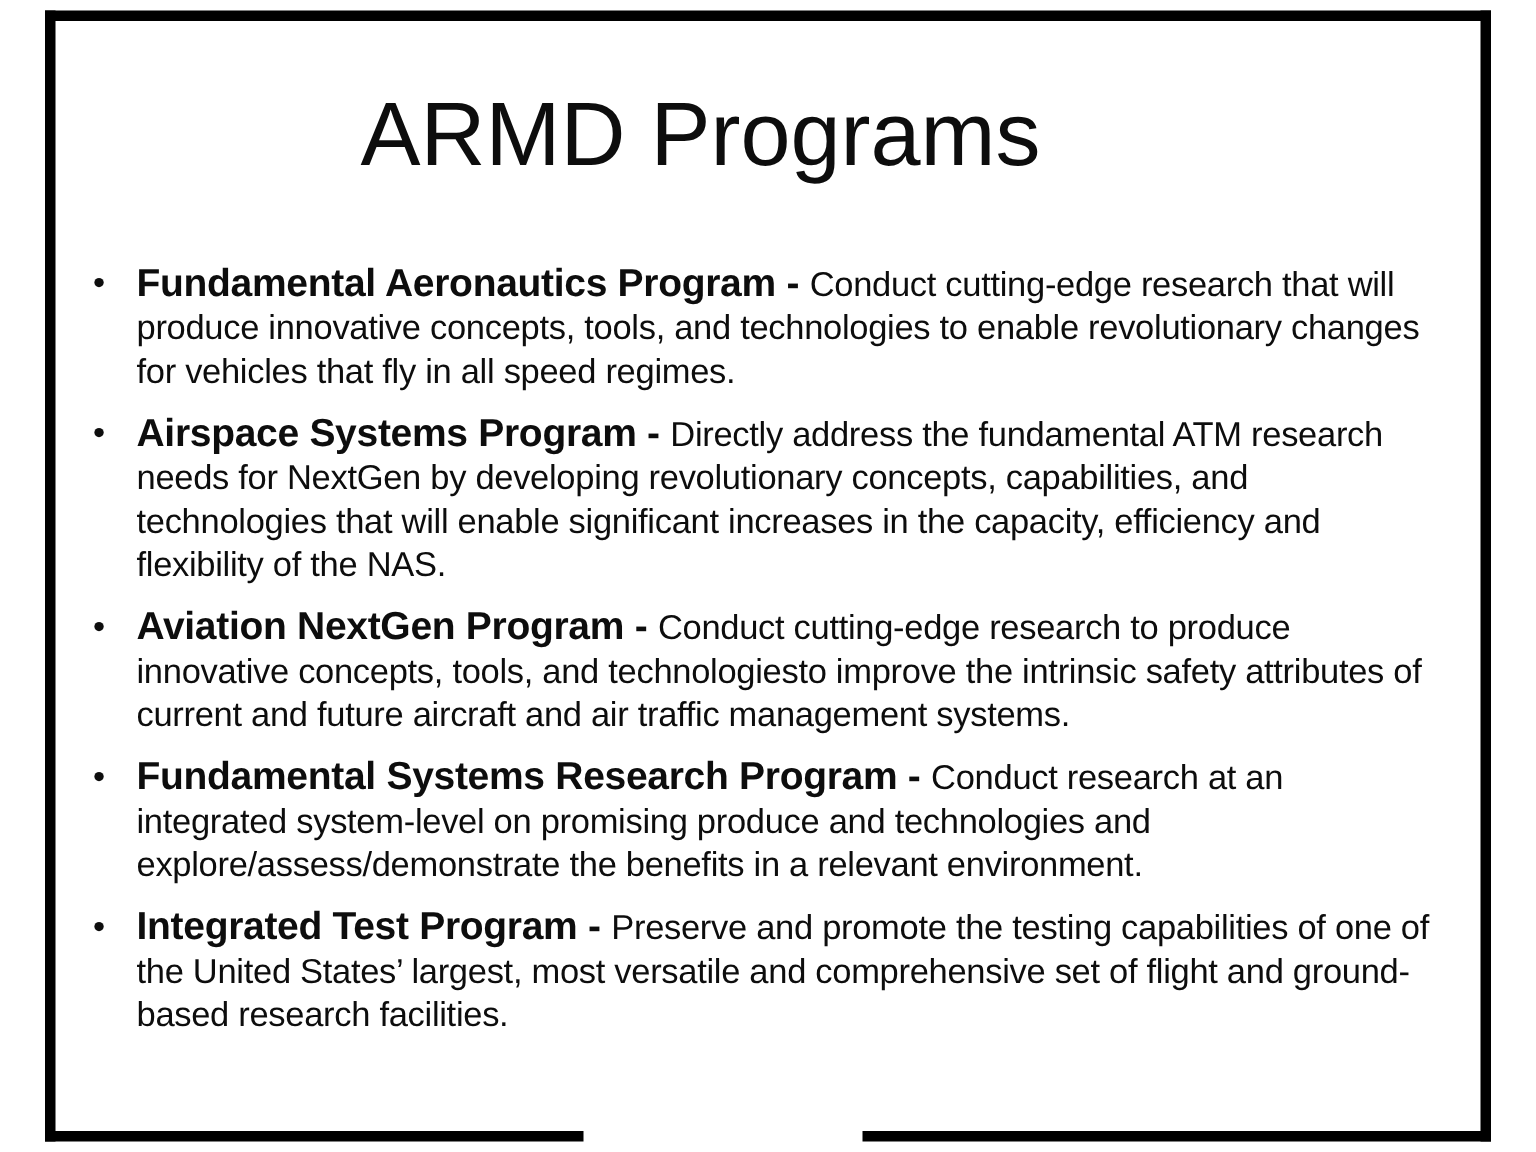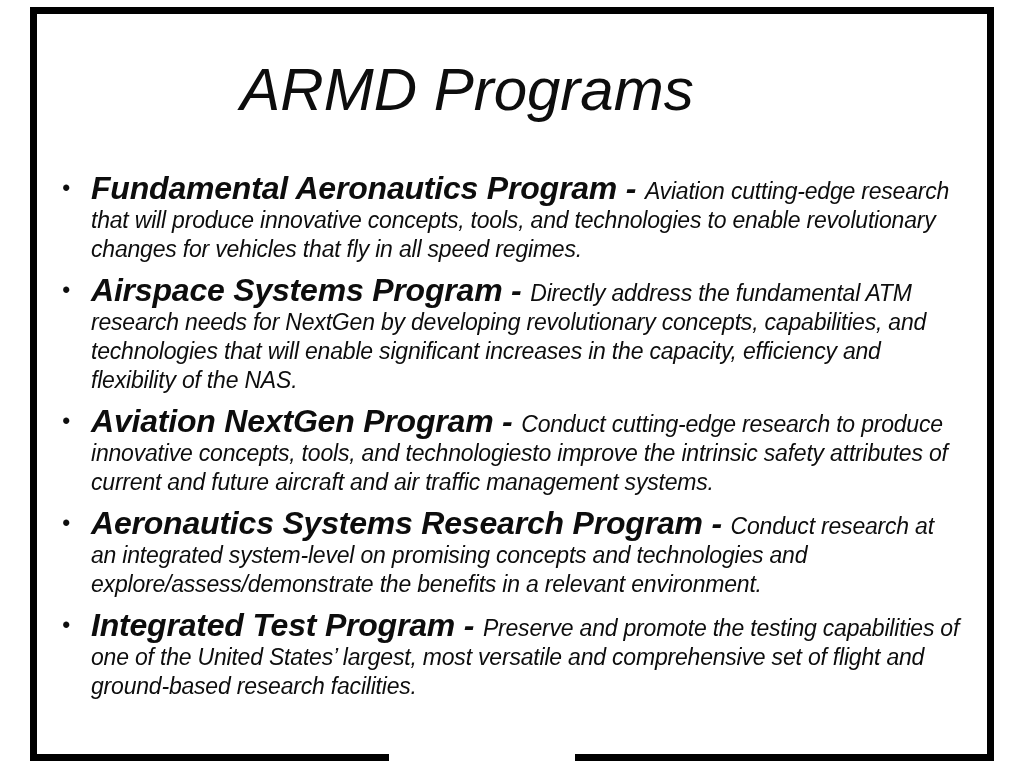--- a/index.html
+++ b/index.html
@@ -1,15 +1,15 @@
 <!DOCTYPE html>
 <html><head>
 <meta charset="utf-8">
 <style>
-  * { box-sizing: border-box; font-style: italic; }
+  * { box-sizing: border-box; }
   html, body { margin: 0; padding: 0; }
   body {
     width: 1024px; height: 768px;
     background: #ffffff;
     font-family: "Liberation Sans", "DejaVu Sans", sans-serif;
     color: #0d0d0d;
     overflow: hidden;
   }
   .slide {
     position: relative;
@@ -50,52 +50,52 @@
     color: #0d0d0d;
     text-align: left;
   }
   .bullets .marker {
     position: absolute;
     left: 2px; top: 0;
     font-size: 23px;
   }
   .lead {
     font-weight: 700;
-    font-size: 32px;
+    font-size: 26px;
   }
 </style>
 </head>
 <body>
 
 <div class="slide">
 
   <div class="frame-bar frame-top"></div>
   <div class="frame-bar frame-left"></div>
   <div class="frame-bar frame-right"></div>
   <div class="frame-bar frame-bottom-left"></div>
   <div class="frame-bar frame-bottom-right"></div>
 
   <div class="title">ARMD Programs</div>
 
   <ul class="bullets">
     <li>
       <span class="marker">•</span>
-      <span class="lead">Fundamental Aeronautics Program - </span><span>Aviation cutting-edge research that will produce innovative concepts, tools, and technologies to enable revolutionary changes for vehicles that fly in all speed regimes.</span>
+      <span class="lead">Fundamental Aeronautics Program - </span><span>Conduct cutting-edge research that will produce innovative concepts, tools, and technologies to enable revolutionary changes for vehicles that fly in all speed regimes.</span>
     </li>
     <li>
       <span class="marker">•</span>
       <span class="lead">Airspace Systems Program - </span><span>Directly address the fundamental ATM research needs for NextGen by developing revolutionary concepts, capabilities, and technologies that will enable significant increases in the capacity, efficiency and flexibility of the NAS.</span>
     </li>
     <li>
       <span class="marker">•</span>
       <span class="lead">Aviation NextGen Program - </span><span>Conduct cutting-edge research to produce innovative concepts, tools, and technologiesto improve the intrinsic safety attributes of current and future aircraft and air traffic management systems.</span>
     </li>
     <li>
       <span class="marker">•</span>
-      <span class="lead">Aeronautics Systems Research Program - </span><span>Conduct research at an integrated system-level on promising concepts and technologies and explore/assess/demonstrate the benefits in a relevant environment.</span>
+      <span class="lead">Fundamental Systems Research Program - </span><span>Conduct research at an integrated system-level on promising produce and technologies and explore/assess/demonstrate the benefits in a relevant environment.</span>
     </li>
     <li>
       <span class="marker">•</span>
       <span class="lead">Integrated Test Program - </span><span>Preserve and promote the testing capabilities of one of the United States’ largest, most versatile and comprehensive set of flight and ground-based research facilities.</span>
     </li>
   </ul>
 
 </div>
 
 </body></html>

